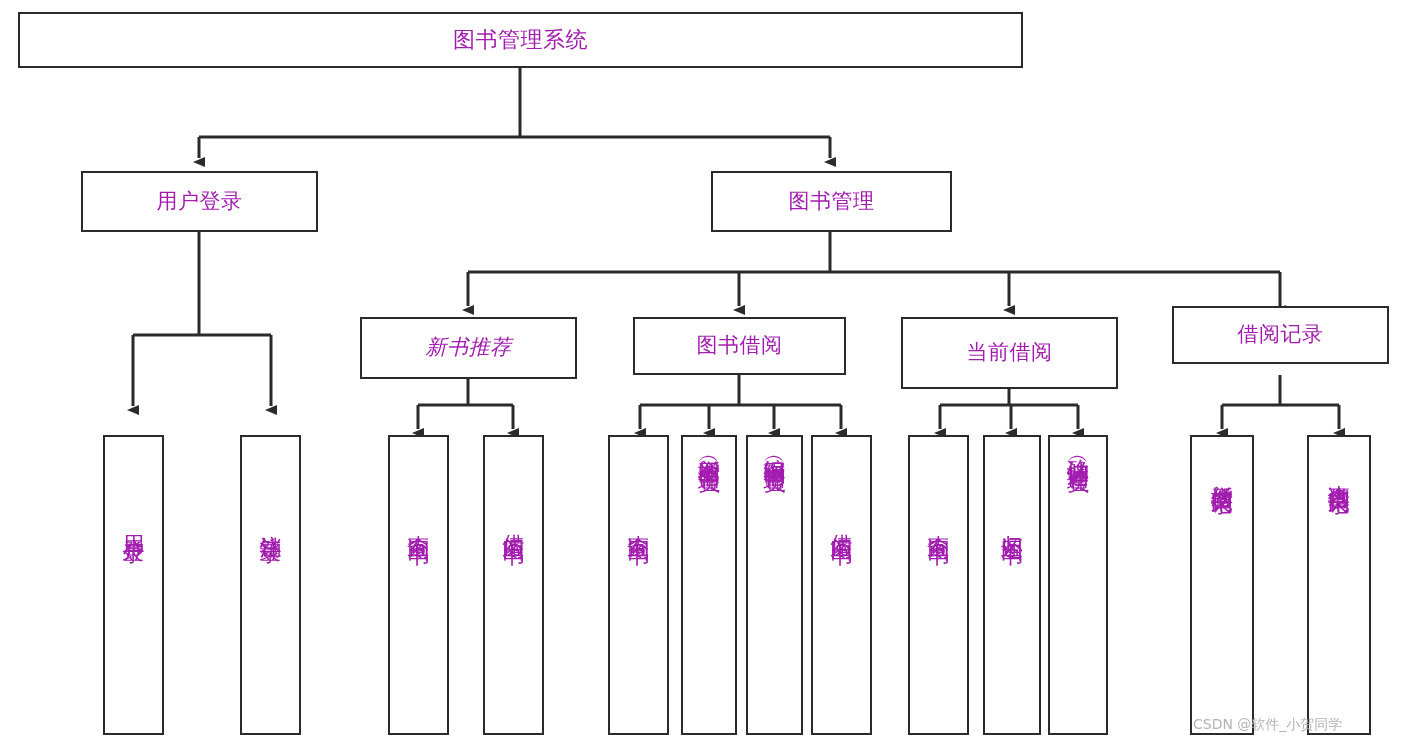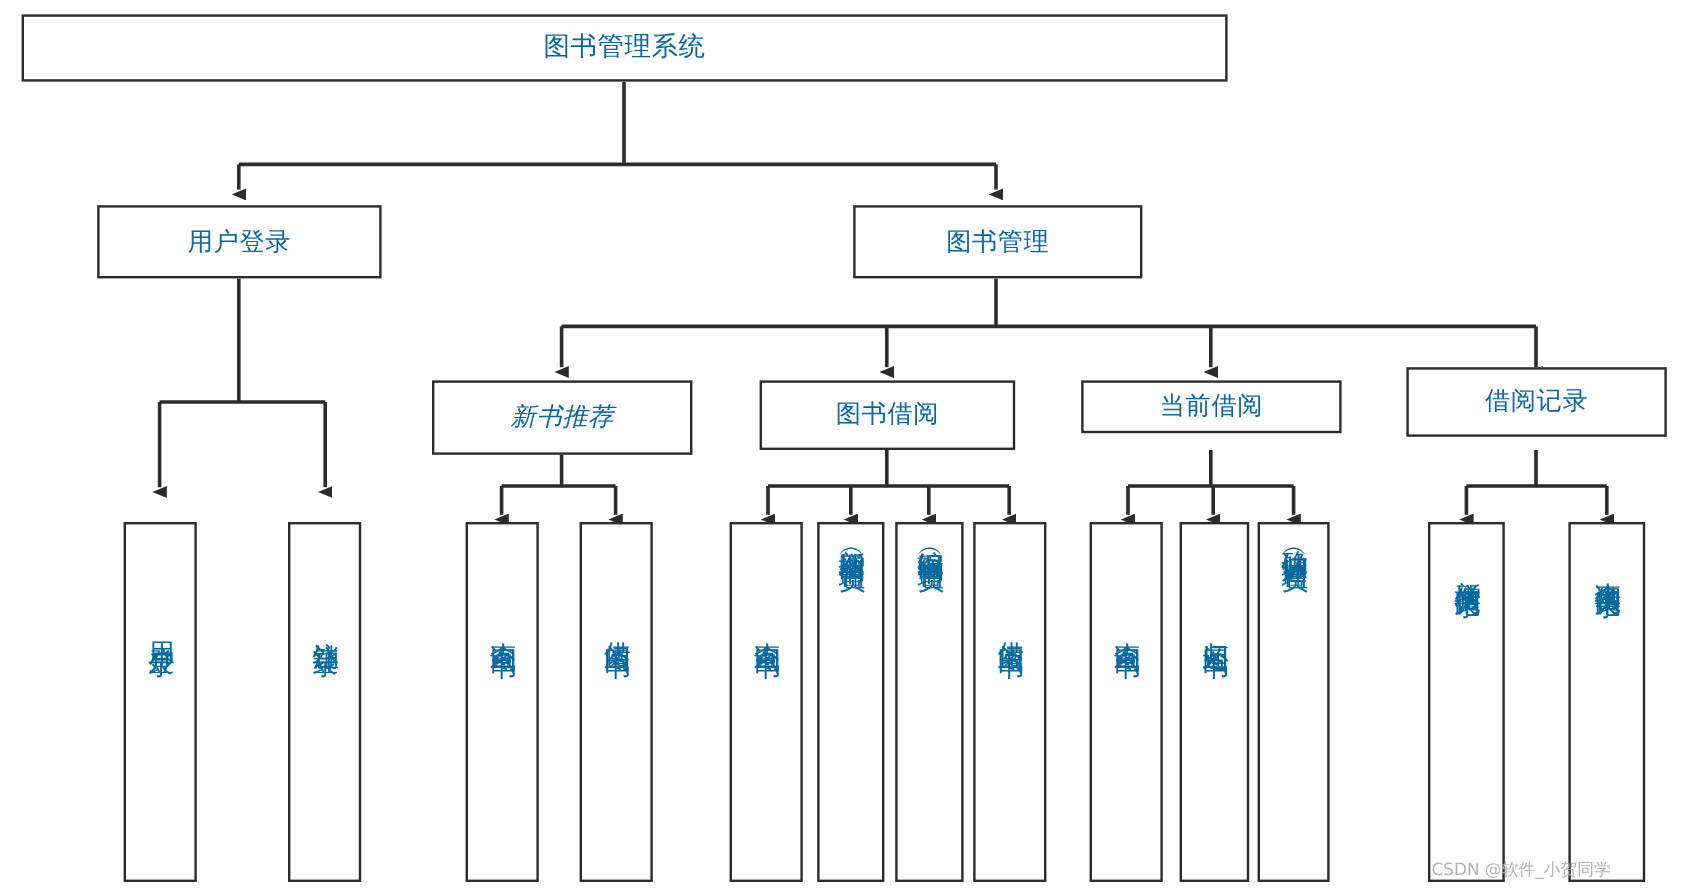--- a/index.html
+++ b/index.html
@@ -32,21 +32,21 @@
     background: #ffffff;
     display: flex;
     align-items: center;
     justify-content: center;
     color: #1a1a1a;
   }
   .node-label {
     display: block;
     text-align: center;
     line-height: 1.22;
-    color: #0369a1;
+    color: #a21caf;
     white-space: nowrap;
   }
   
   .node.horiz .node-label {
     font-size: 21px;
     letter-spacing: 0.5px;
   }
   .node.root .node-label {
     font-size: 22px;
   }
@@ -146,21 +146,21 @@
   <div class="node horiz" style="left:711px; top:171px; width:241px; height:61px;">
     <span class="node-label">图书管理</span>
   </div>
 
   <div class="node horiz" style="left:360px; top:317px; width:217px; height:62px;font-style:italic;">
     <span class="node-label">新书推荐</span>
   </div>
   <div class="node horiz" style="left:633px; top:317px; width:213px; height:58px;">
     <span class="node-label">图书借阅</span>
   </div>
-  <div class="node horiz" style="left:901px; top:317px; width:217px; height:44px;">
+  <div class="node horiz" style="left:901px; top:317px; width:217px; height:72px;">
     <span class="node-label">当前借阅</span>
   </div>
   <div class="node horiz" style="left:1172px; top:306px; width:217px; height:58px;">
     <span class="node-label">借阅记录</span>
   </div>
 
   <div class="node vert" style="left:103px; top:435px; width:61px; height:300px; padding-top:80px;">
     <span class="node-label">用户登录</span>
   </div>
   <div class="node vert" style="left:240px; top:435px; width:61px; height:300px; padding-top:80px;">

